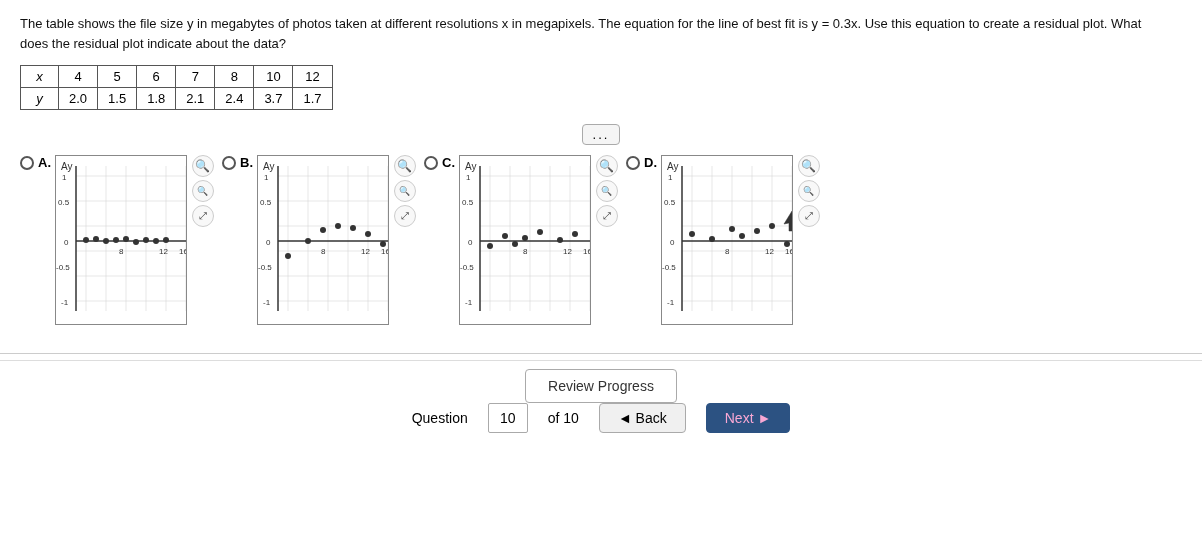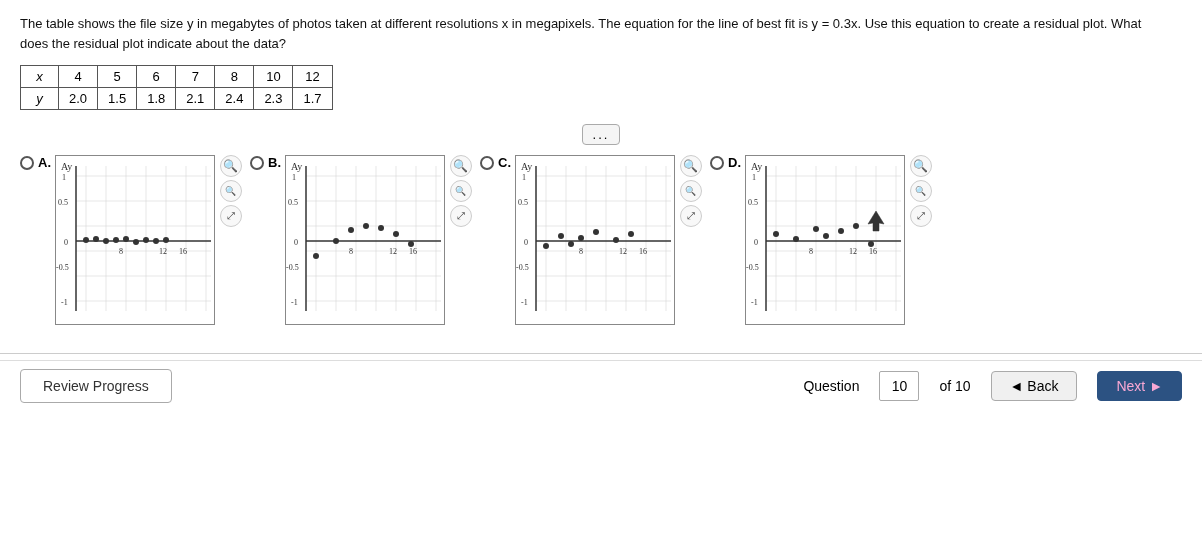--- a/index.html
+++ b/index.html
@@ -85,26 +85,25 @@
     }
     
     .graph-wrapper {
       display: flex;
       flex-direction: row;
       align-items: flex-start;
       gap: 3px;
     }
     .graph-container {
       position: relative;
-      width: 160px;
+      width: 132px;
       height: 170px;
       border: 1px solid #888;
       background: #fff;
       overflow: hidden;
-      font-family: Liberation Serif, serif;
     }
     .graph-svg {
       width: 160px;
       height: 170px;
     }
     .zoom-icons {
       display: flex;
       flex-direction: column;
       gap: 3px;
       margin-left: 2px;
@@ -122,21 +121,21 @@
       cursor: pointer;
       color: #333;
     }
     .zoom-icon.expand {
       font-size: 10px;
     }
 
     
     .footer {
       display: flex;
-      flex-direction: row;
+      flex-direction: column;
       align-items: center;
       justify-content: space-between;
       padding: 8px 20px 10px 20px;
       border-top: 1px solid #ddd;
       margin-top: 4px;
     }
     .review-btn {
       border: 1px solid #aaa;
       background: #fff;
       border-radius: 4px;
@@ -202,21 +201,21 @@
       <td>10</td>
       <td>12</td>
     </tr>
     <tr>
       <td class="label" style="font-style:italic;">y</td>
       <td>2.0</td>
       <td>1.5</td>
       <td>1.8</td>
       <td>2.1</td>
       <td>2.4</td>
-      <td>2.3</td>
+      <td>3.7</td>
       <td>1.7</td>
     </tr>
   </tbody>
     </table>
 
   <div class="ellipsis-row">
     <button class="ellipsis-btn">...</button>
   </div>
 
   <div class="options-row">

